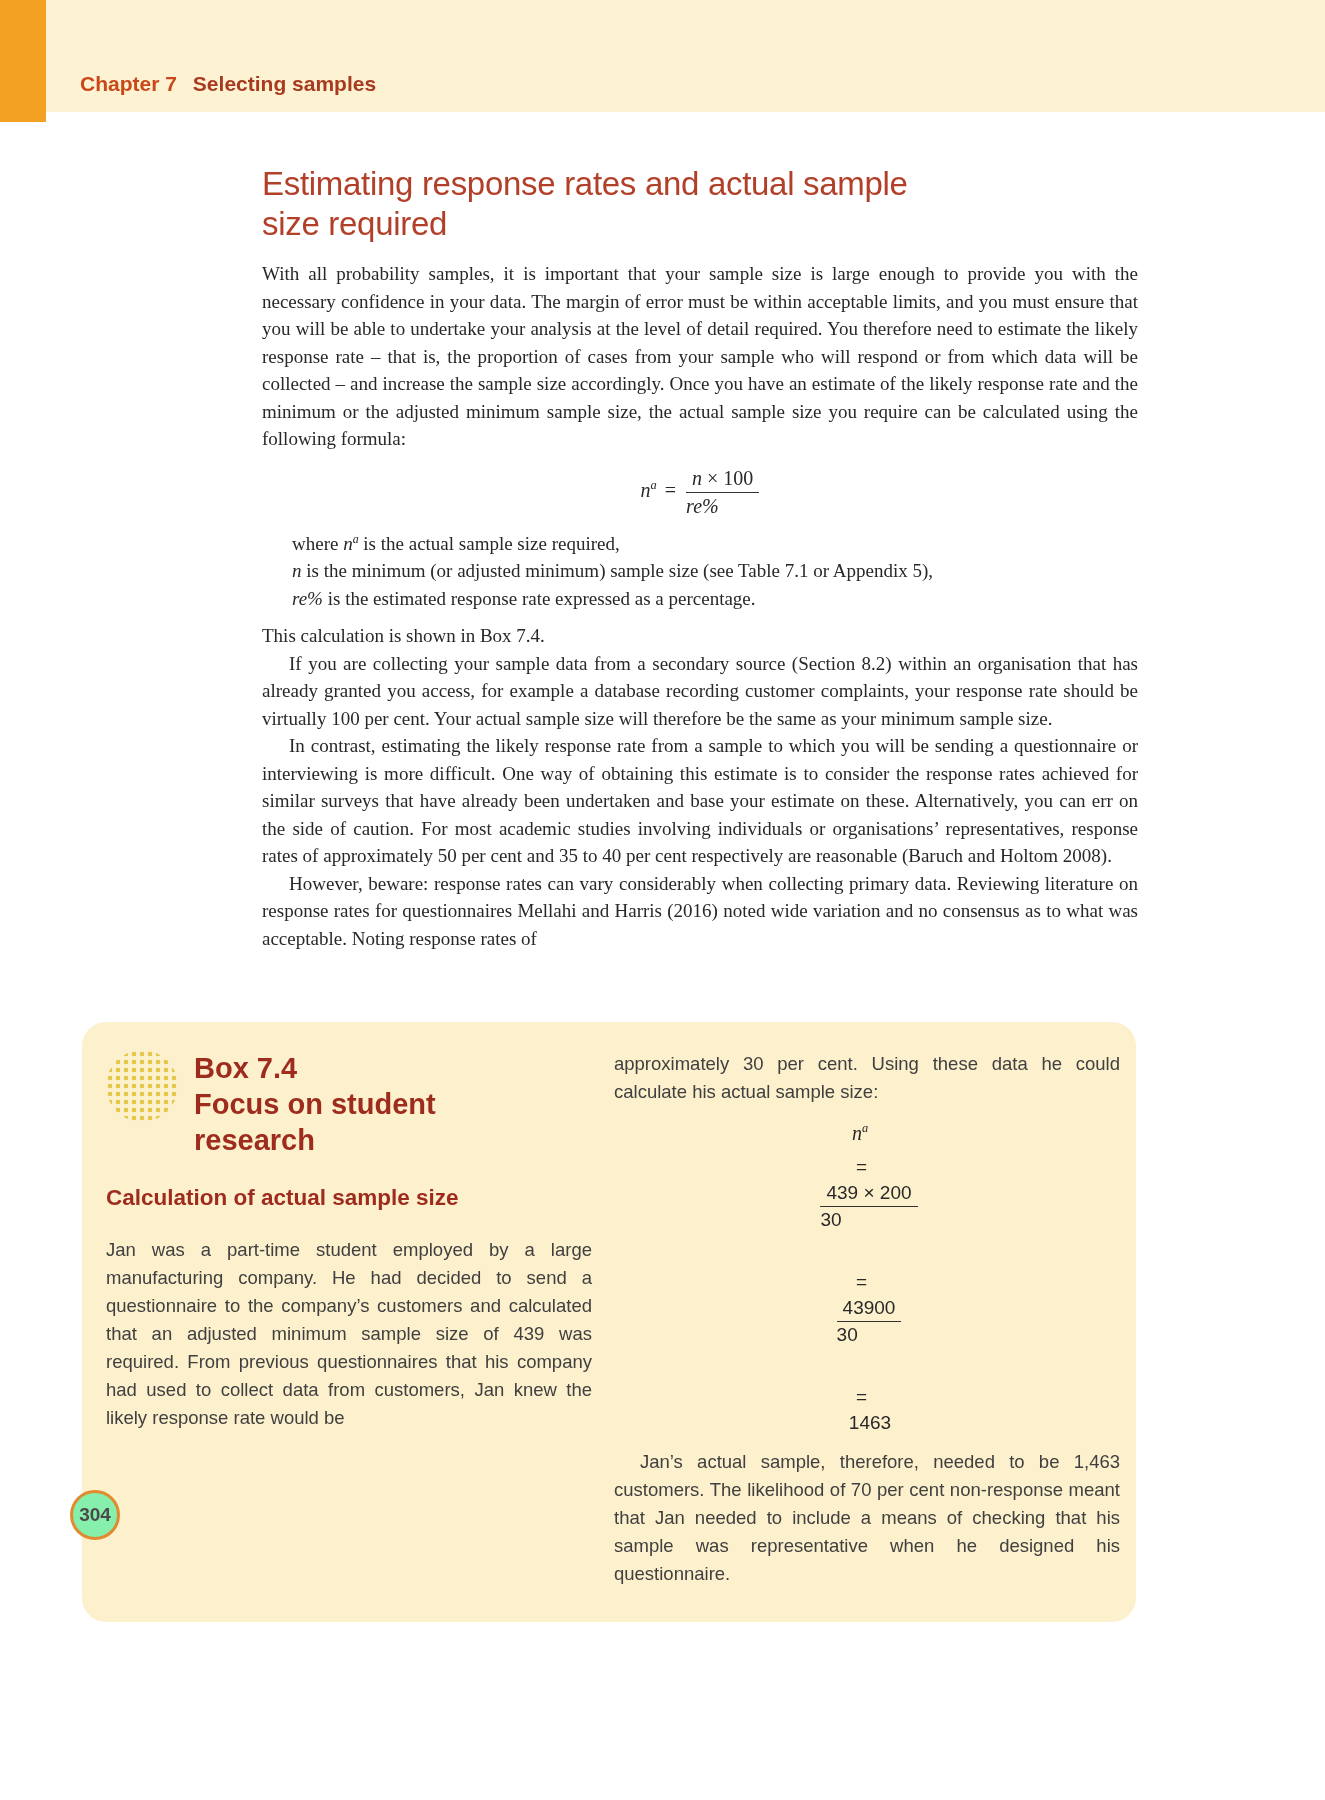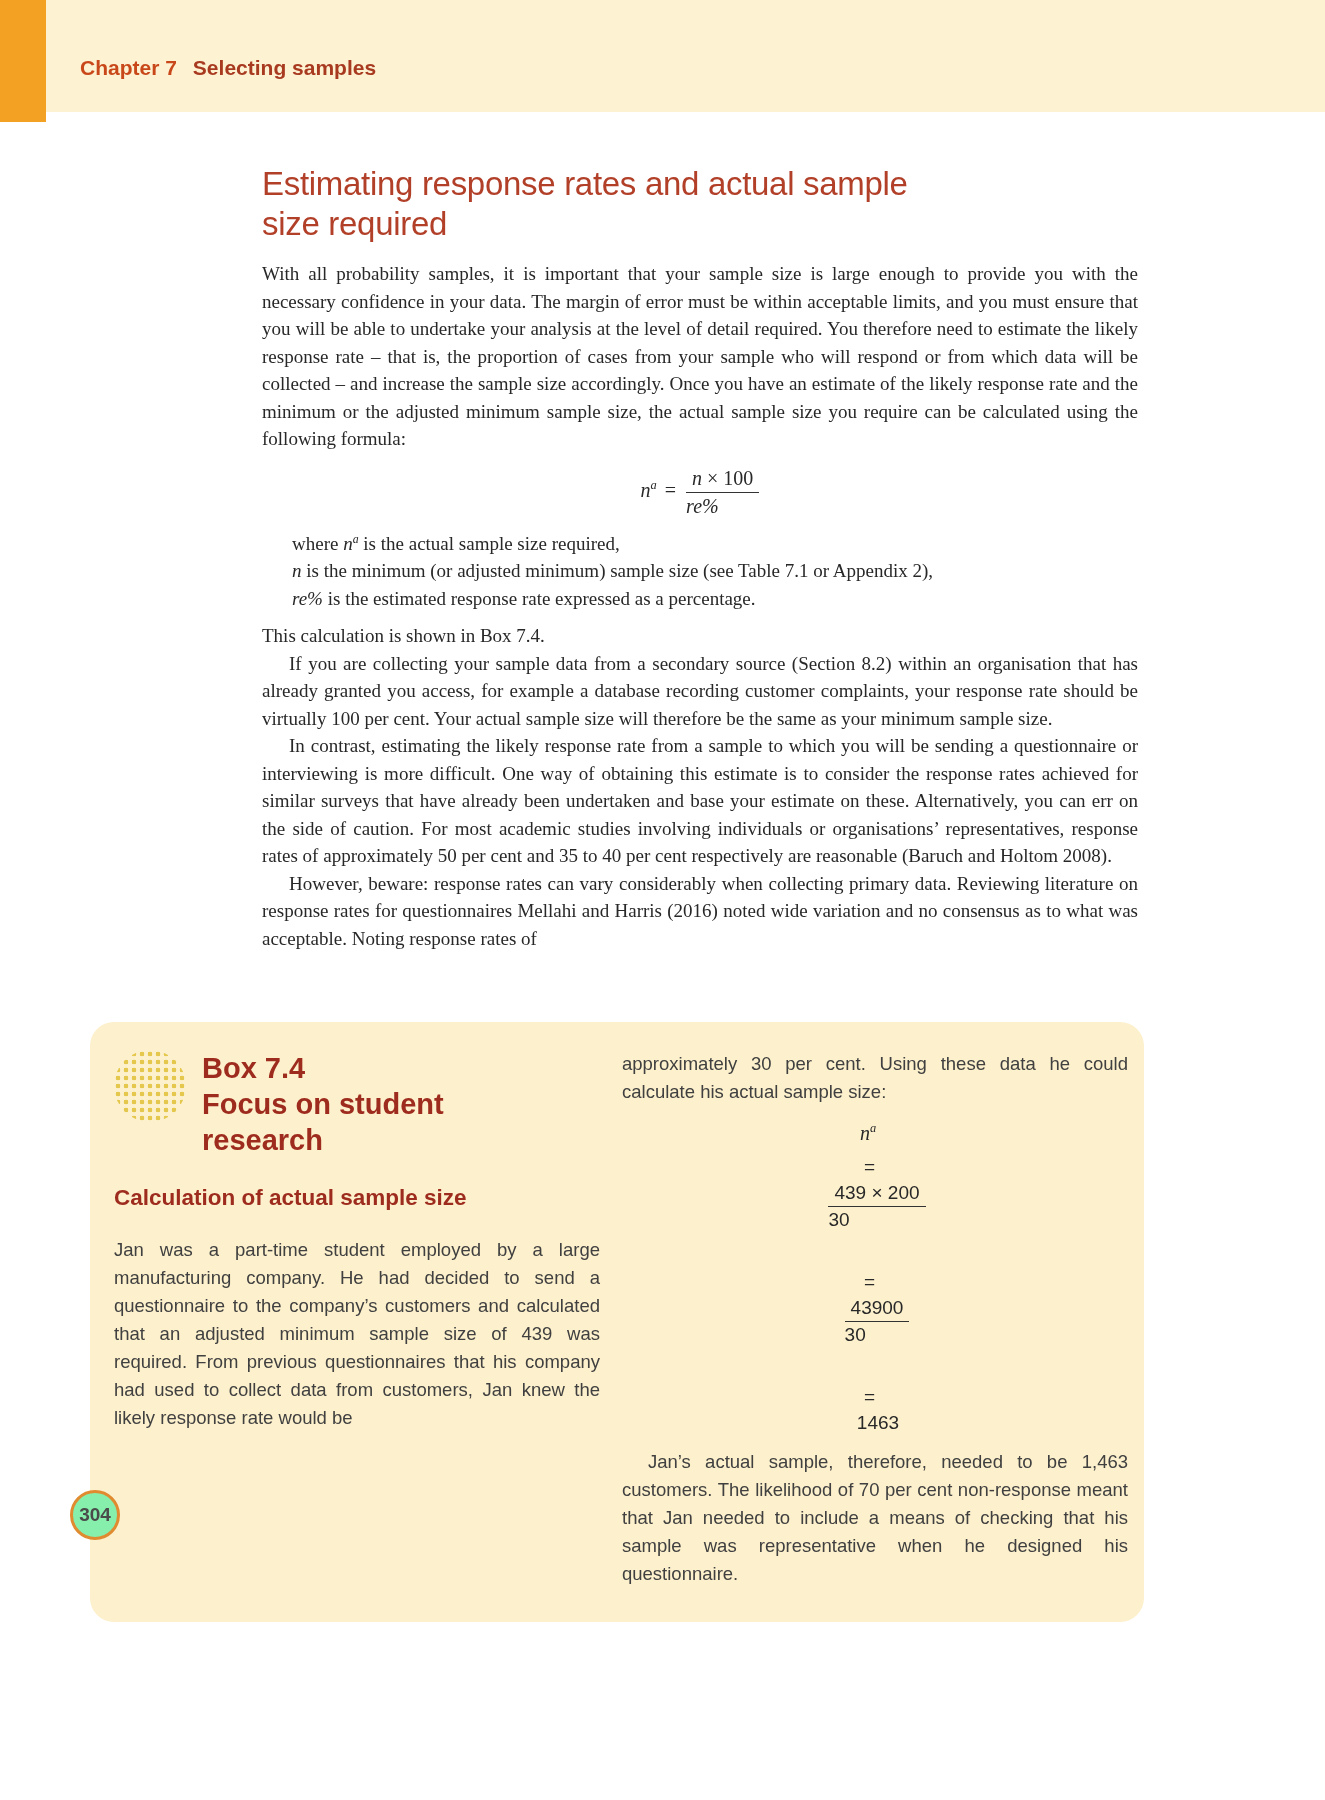--- a/index.html
+++ b/index.html
@@ -17,21 +17,21 @@
     position:absolute;top:0;left:0;
     width:1325px;height:112px;
     background:#fdf2d2;
   }
   .orange-tab{
     position:absolute;top:0;left:0;
     width:46px;height:122px;
     background:#f3a122;
   }
   .chapter-line{
-    position:absolute;left:80px;top:54px;
+    position:absolute;left:80px;top:70px;
     font-family:"Liberation Sans", sans-serif;
     font-size:21px;font-weight:bold;line-height:28px;
     white-space:nowrap;
   }
   .chapter-label{color:#c9481a;margin-right:16px;}
   .chapter-title{color:#a83a20;}
 
   
   .content{
     position:absolute;left:262px;top:164px;width:876px;
@@ -75,21 +75,21 @@
   }
   .frac .den{display:block;padding-top:2px;}
 
   .where-block{
     margin:8px 0 10px 30px;
     font-size:19px;line-height:27.5px;
   }
 
   
   .box{
-    position:absolute;left:90px;top:1022px;
+    position:absolute;left:82px;top:1022px;
     width:1054px;min-height:408px;
     box-sizing:border-box;
     background:#fdf0cc;
     border-radius:24px;
     padding:28px 16px 34px 24px;
     display:flex;gap:22px;
     font-family:"Liberation Sans", sans-serif;
   }
   .box-left{width:486px;flex:0 0 486px;}
   .box-right{flex:1;}
@@ -162,21 +162,21 @@
     </h1>
 
     <p class="body">With all probability samples, it is important that your sample size is large enough to provide you with the necessary confidence in your data. The margin of error must be within acceptable limits, and you must ensure that you will be able to undertake your analysis at the level of detail required. You therefore need to estimate the likely response rate – that is, the proportion of cases from your sample who will respond or from which data will be collected – and increase the sample size accordingly. Once you have an estimate of the likely response rate and the minimum or the adjusted minimum sample size, the actual sample size you require can be calculated using the following formula:</p>
 
     <div class="formula-main">
       <span class="f-lhs"><i>n</i><sup><i>a</i></sup></span><span class="f-eq">=</span><span class="frac"><span class="num"><i>n</i><span> × 100</span></span><span class="den"><i>re%</i></span></span>
     </div>
 
     <div class="where-block">
       <div class="where-line"><span>where </span><i>n</i><sup><i>a</i></sup><span> is the actual sample size required,</span></div>
-      <div class="where-line"><span></span><i>n</i><sup><i></i></sup><span> is the minimum (or adjusted minimum) sample size (see Table 7.1 or Appendix 2),</span></div>
+      <div class="where-line"><span></span><i>n</i><sup><i></i></sup><span> is the minimum (or adjusted minimum) sample size (see Table 7.1 or Appendix 5),</span></div>
       <div class="where-line"><span></span><i>re%</i><sup><i></i></sup><span> is the estimated response rate expressed as a percentage.</span></div>
     </div>
 
     <p class="body mt">This calculation is shown in Box 7.4.</p>
     <p class="body indent">If you are collecting your sample data from a secondary source (Section 8.2) within an organisation that has already granted you access, for example a database recording customer complaints, your response rate should be virtually 100 per cent. Your actual sample size will therefore be the same as your minimum sample size.</p>
     <p class="body indent">In contrast, estimating the likely response rate from a sample to which you will be sending a questionnaire or interviewing is more difficult. One way of obtaining this estimate is to consider the response rates achieved for similar surveys that have already been undertaken and base your estimate on these. Alternatively, you can err on the side of caution. For most academic studies involving individuals or organisations’ representatives, response rates of approximately 50 per cent and 35 to 40 per cent respectively are reasonable (Baruch and Holtom 2008).</p>
     <p class="body indent">However, beware: response rates can vary considerably when collecting primary data. Reviewing literature on response rates for questionnaires Mellahi and Harris (2016) noted wide variation and no consensus as to what was acceptable. Noting response rates of</p>
   </div>
 
   <div class="box">

